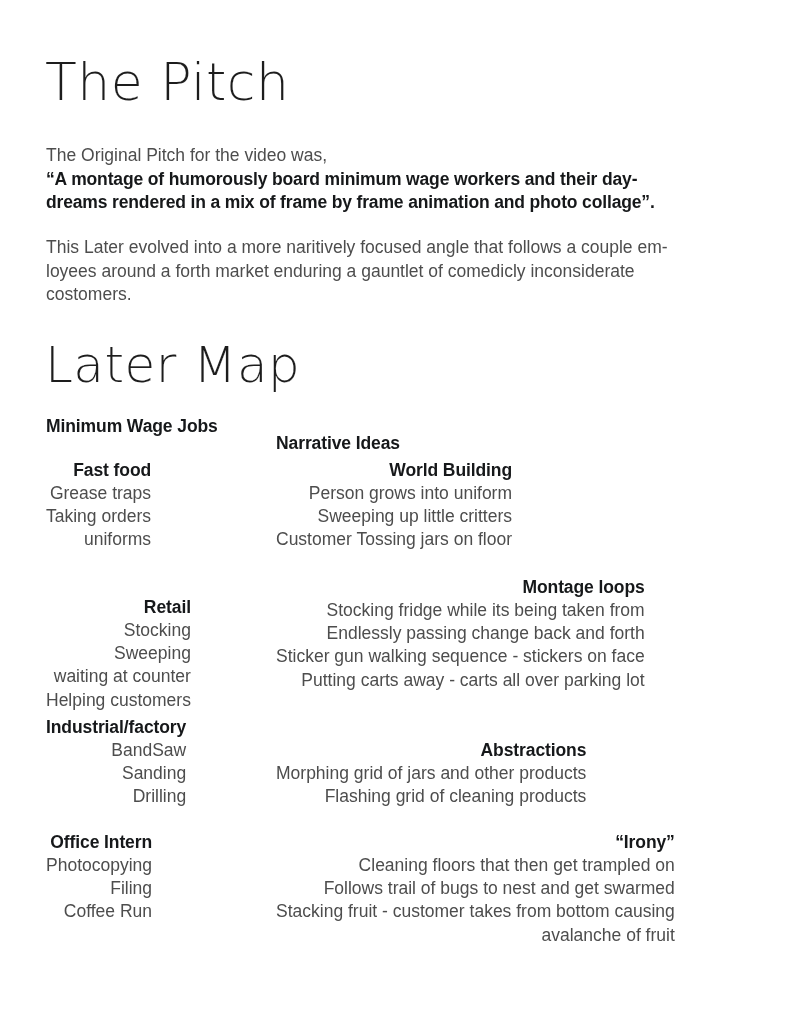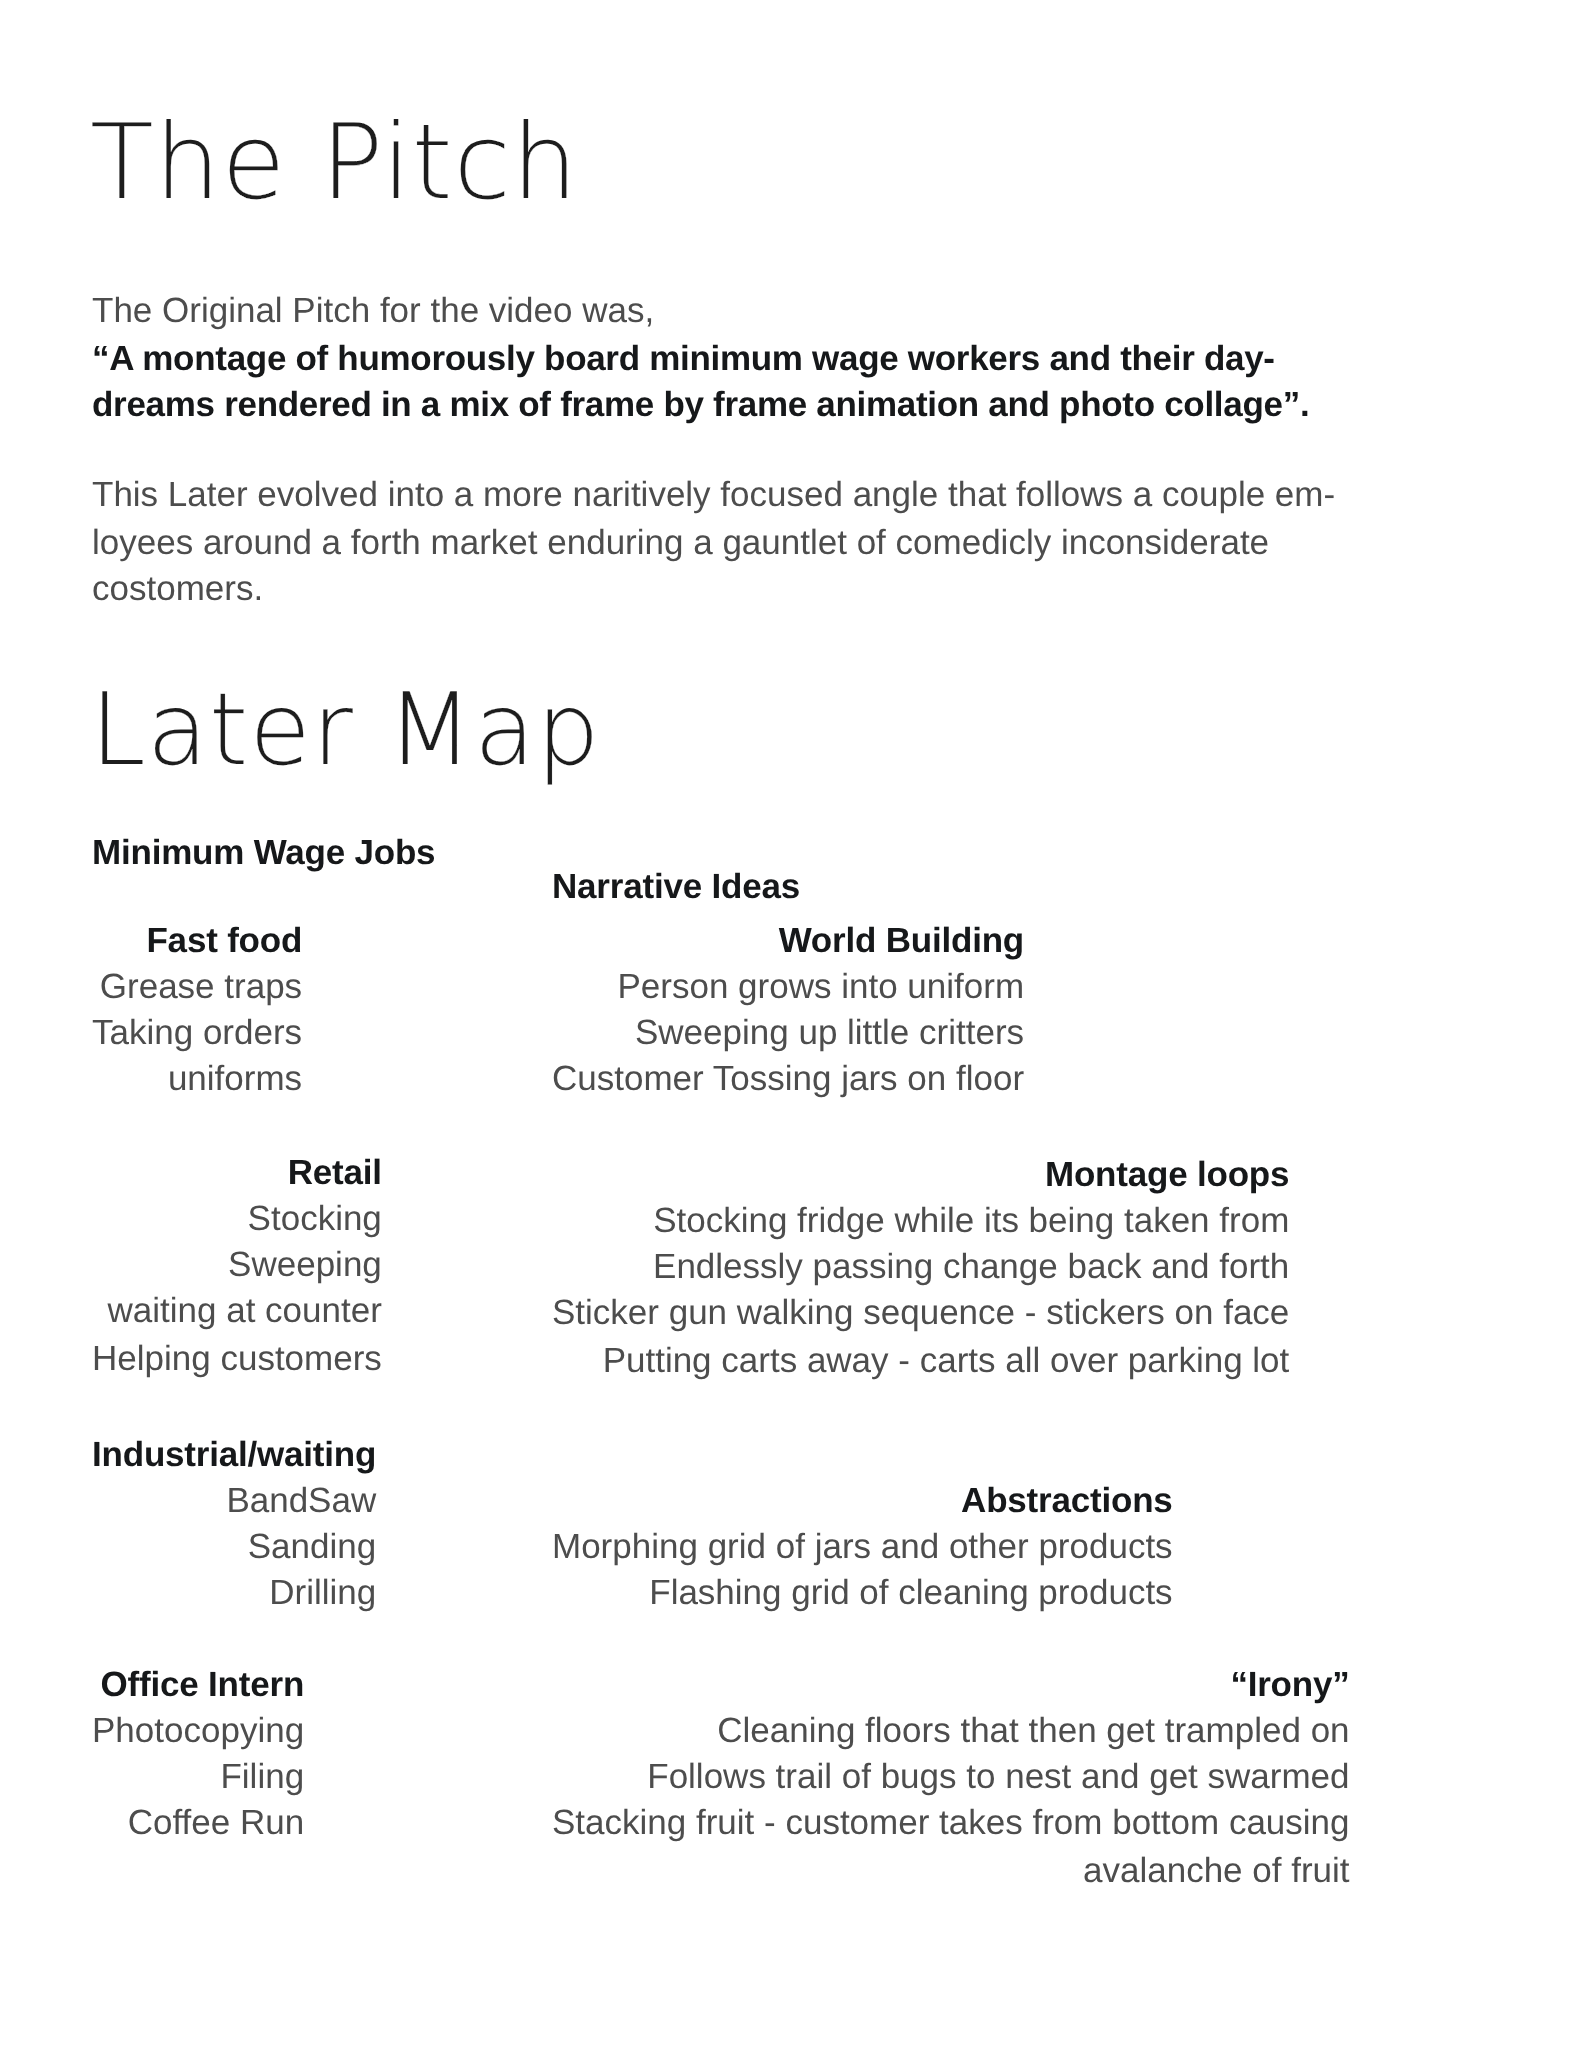--- a/index.html
+++ b/index.html
@@ -129,30 +129,30 @@
   <div class="mm-col" id="mm-col-left">
     <div class="mm-col-header" style="top:415px;">Minimum Wage Jobs</div>
 
     <div class="mm-group" style="top:459px;">
       <div class="mm-group-title">Fast food</div>
       <div class="mm-item">Grease traps</div>
       <div class="mm-item">Taking orders</div>
       <div class="mm-item">uniforms</div>
     </div>
 
-    <div class="mm-group" style="top:575px;">
+    <div class="mm-group" style="top:596px;">
       <div class="mm-group-title">Retail</div>
       <div class="mm-item">Stocking</div>
       <div class="mm-item">Sweeping</div>
       <div class="mm-item">waiting at counter</div>
       <div class="mm-item">Helping customers</div>
     </div>
 
     <div class="mm-group" style="top:716px;">
-      <div class="mm-group-title">Industrial/waiting</div>
+      <div class="mm-group-title">Industrial/factory</div>
       <div class="mm-item">BandSaw</div>
       <div class="mm-item">Sanding</div>
       <div class="mm-item">Drilling</div>
     </div>
 
     <div class="mm-group" style="top:831px;">
       <div class="mm-group-title">Office Intern</div>
       <div class="mm-item">Photocopying</div>
       <div class="mm-item">Filing</div>
       <div class="mm-item">Coffee Run</div>

